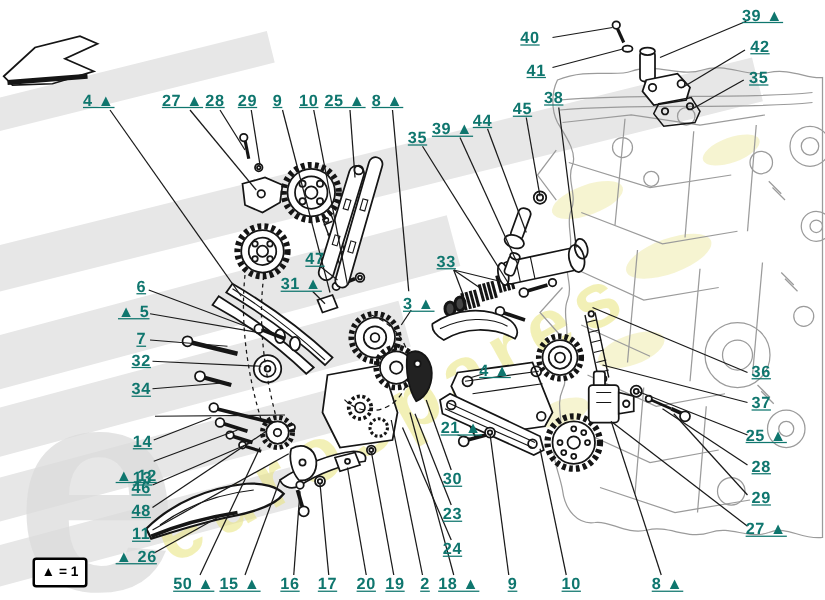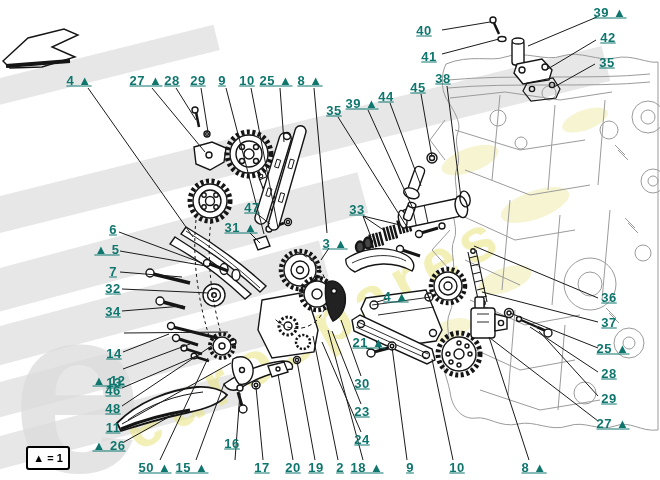--- a/index.html
+++ b/index.html
@@ -452,21 +452,21 @@
       <div class="callout" style="left: 113px; top: 311px;">34</div>
       <div class="callout" style="left: 109px; top: 333px; margin-top: 47px;">▲ 12</div>
       <div class="callout" style="left: 114px; top: 353px;">14</div>
       <div class="callout" style="left: 114px; top: 382px;">13</div>
       <div class="callout" style="left: 113px; top: 390px;">46</div>
       <div class="callout" style="left: 113px; top: 408px;">48</div>
       <div class="callout" style="left: 113px; top: 427px;">11</div>
       <div class="callout" style="left: 109px; top: 445px;">▲ 26</div>
       <div class="callout" style="left: 155px; top: 467px;">50 ▲</div>
       <div class="callout" style="left: 192px; top: 467px;">15 ▲</div>
-      <div class="callout" style="left: 232px; top: 443px; text-align: center;">16</div>
+      <div class="callout" style="left: 232px; top: 467px; text-align: center;">16</div>
       <div class="callout" style="left: 262px; top: 467px;">17</div>
       <div class="callout" style="left: 293px; top: 467px;">20</div>
       <div class="callout" style="left: 316px; top: 467px;">19</div>
       <div class="callout" style="left: 340px; top: 467px;">2</div>
       <div class="callout" style="left: 367px; top: 467px;">18 ▲</div>
       <div class="callout" style="left: 410px; top: 467px;">9</div>
       <div class="callout" style="left: 457px; top: 467px;">10</div>
       <div class="callout" style="left: 534px; top: 467px;">8 ▲</div>
       <div class="callout" style="left: 369px; top: 342px;">21 ▲</div>
       <div class="callout" style="left: 362px; top: 383px;">30</div>

